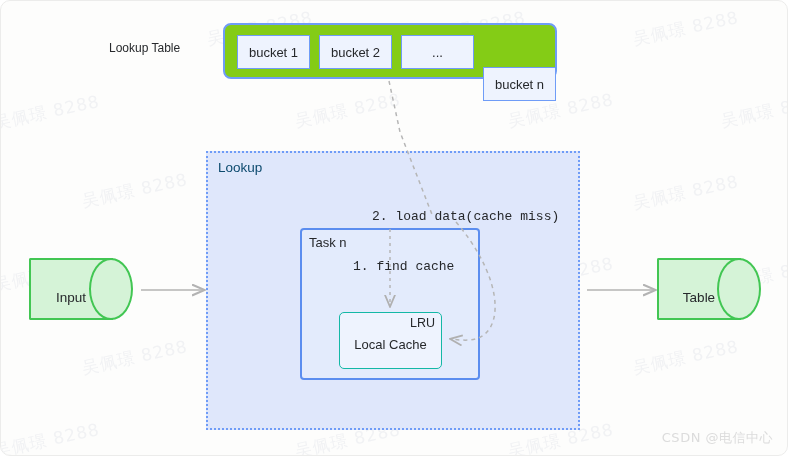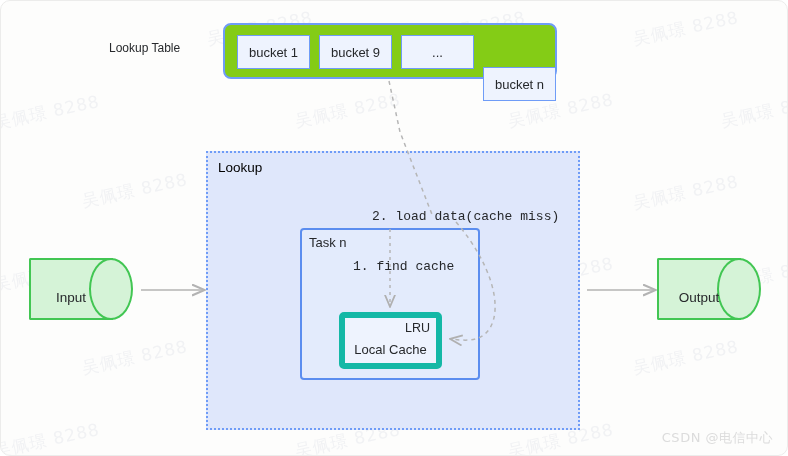--- a/index.html
+++ b/index.html
@@ -79,21 +79,21 @@
     position:absolute;
     left:205px; top:150px;
     width:374px; height:279px;
     background:#dfe7fb;
     border:2px dotted #6f9cf7;
     box-sizing:border-box;
   }
   .lookup-title{
     position:absolute;
     left:10px; top:7px;
-    font-size:13.5px;color:#000000;
+    font-size:13.5px;color:#0c4a6e;
   }
 
   .task-box{
     position:absolute;
     left:299px; top:227px;
     width:180px; height:152px;
     background:#e3ebfc;
     border:2px solid #5b8def;
     border-radius:4px;
     box-sizing:border-box;
@@ -103,21 +103,21 @@
     position:absolute;
     left:7px; top:5px;
     font-size:13px;color:#26282b;
   }
 
   .lru-box{
     position:absolute;
     left:338px; top:311px;
     width:103px; height:57px;
     background:#eef3fe;
-    border:6px solid #14b8a6;
+    border:1px solid #14b8a6;
     border-radius:5px;
     box-sizing:border-box;
   }
   .lru-title{
     position:absolute;
     right:6px; top:3px;
     font-size:12.5px;color:#26282b;
   }
   .lru-label{
     position:absolute;
@@ -203,21 +203,21 @@
   <div class="wm wm-faint" style="left:631px; top:16px;">吴佩璟 8288</div>
   <div class="wm wm-faint" style="left:719px; top:98px;">吴佩璟 8288</div>
   <div class="wm wm-faint" style="left:631px; top:180px;">吴佩璟 8288</div>
   <div class="wm wm-faint" style="left:719px; top:262px;">吴佩璟 8288</div>
   <div class="wm wm-faint" style="left:631px; top:345px;">吴佩璟 8288</div>
 
   <div class="lbl-lookup-table">Lookup Table</div>
 
   <div class="lookup-table">
     <div class="bucket b0">bucket 1</div>
-    <div class="bucket b1">bucket 9</div>
+    <div class="bucket b1">bucket 2</div>
     <div class="bucket b2">...</div>
     <div class="bucket b3">bucket n</div>
   </div>
 
   <div class="lookup-box">
     <div class="lookup-title">Lookup</div>
   </div>
 
   <div class="ann ann-load">2. load data(cache miss)</div>
 
@@ -234,21 +234,21 @@
 
   <div class="cyl cyl-input">
     <div class="body"></div>
     <div class="cap"></div>
     <div class="txt">Input</div>
   </div>
 
   <div class="cyl cyl-output">
     <div class="body"></div>
     <div class="cap"></div>
-    <div class="txt">Output</div>
+    <div class="txt">Table</div>
   </div>
 
   <svg class="overlay" viewBox="0 0 788 456">
     <defs>
       <marker id="arrow-solid" markerWidth="9" markerHeight="9" refX="7.5" refY="4" orient="auto">
         <path d="M0,0.6 L8,4 L0,7.4" fill="none" stroke="#b3b3b3" stroke-width="1.3"></path>
       </marker>
       <marker id="arrow-dash" markerWidth="9" markerHeight="9" refX="7.5" refY="4" orient="auto">
         <path d="M0,0.6 L8,4 L0,7.4" fill="none" stroke="#b0b0b0" stroke-width="1.2"></path>
       </marker>

